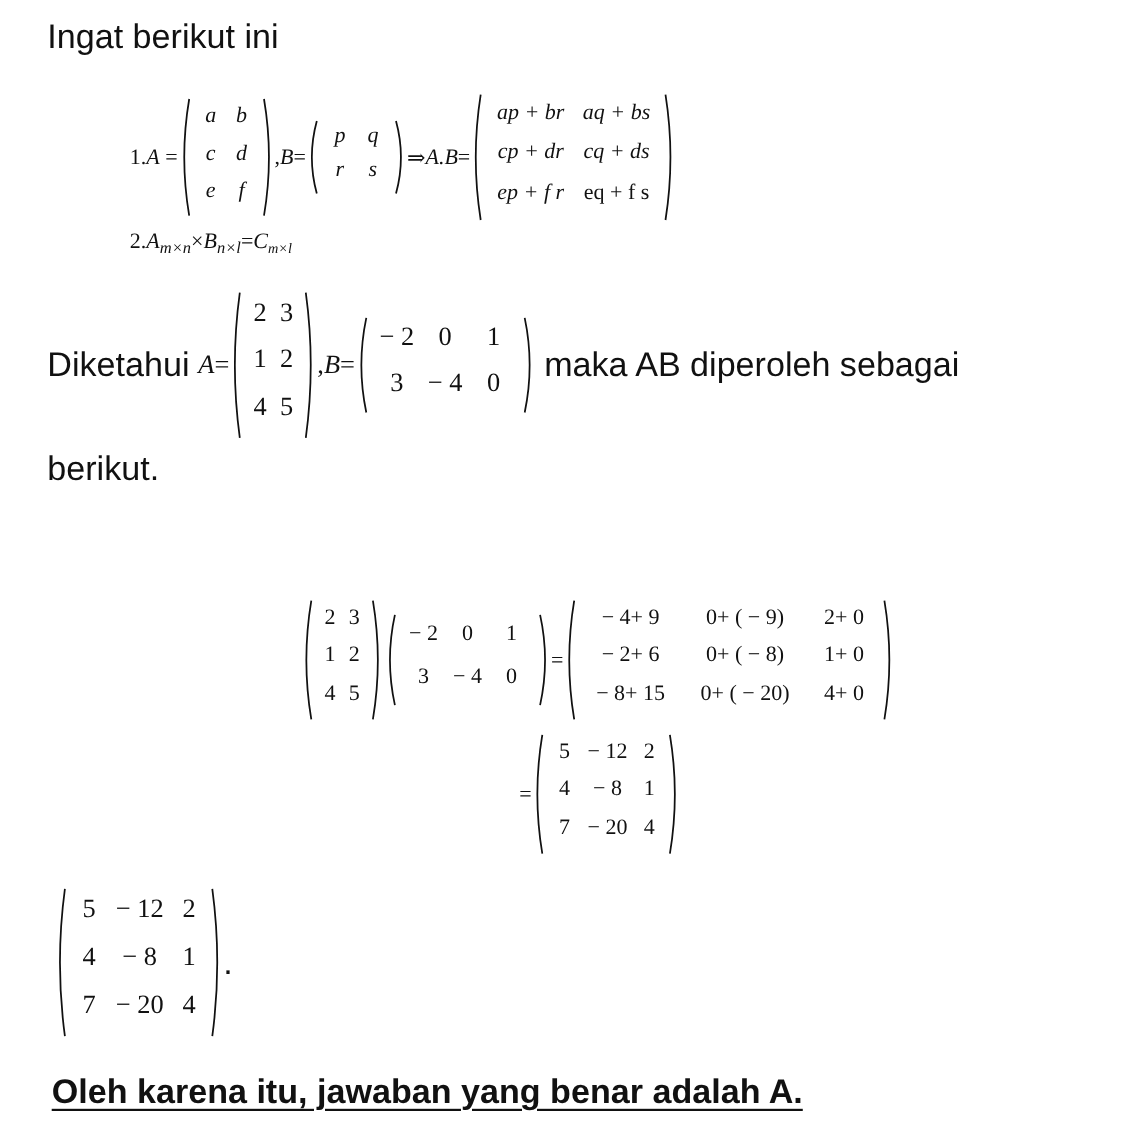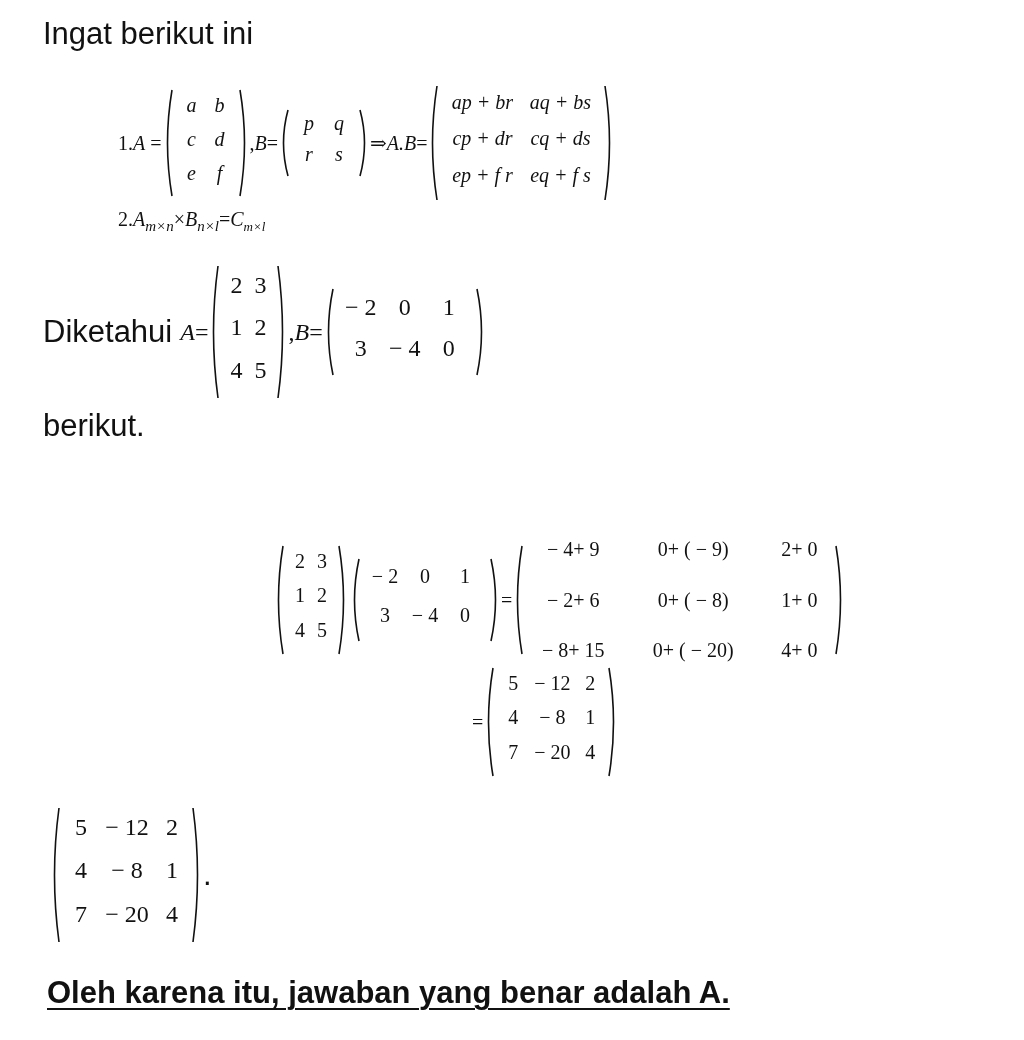--- a/index.html
+++ b/index.html
@@ -73,21 +73,21 @@
         <svg width="12" height="118" viewBox="0 0 12 118">
           <path d="M10 2 Q1 59 10 116" fill="none" stroke="#111" stroke-width="1.6"></path>
         </svg>
       </span>
       <div class="mgrid" style="grid-template-columns: repeat(2, 78px); grid-template-rows: repeat(3, 36.6667px); padding: 0px 4px;">
         <span style="white-space: pre; font-style: italic;">ap + br</span>
         <span style="white-space: pre; font-style: italic;">aq + bs</span>
         <span style="white-space: pre; font-style: italic;">cp + dr</span>
         <span style="white-space: pre; font-style: italic;">cq + ds</span>
         <span style="white-space: pre; font-style: italic; text-align: right;">ep + f r</span>
-        <span style="white-space: pre; font-style: italic;">eq + f s</span>
+        <span style="white-space: pre; ">eq + f s</span>
       </div>
       <span class="paren">
         <svg width="12" height="118" viewBox="0 0 12 118">
           <path d="M2 2 Q11 59 2 116" fill="none" stroke="#111" stroke-width="1.6"></path>
         </svg>
       </span>
     </span>
 </div>
 
 <div class="abs serif" style="left:118px;top:208px;font-size:20px;white-space:nowrap;">
@@ -134,20 +134,21 @@
         <span style="white-space: pre;">3</span>
         <span style="white-space: pre;">− 4</span>
         <span style="white-space: pre;">0</span>
       </div>
       <span class="paren">
         <svg width="12" height="90" viewBox="0 0 12 90">
           <path d="M2 2 Q11 45 2 88" fill="none" stroke="#111" stroke-width="1.6"></path>
         </svg>
       </span>
     </span>
+  <span class="sans" style="margin-left:8px;">maka AB diperoleh sebagai</span>
 </div>
 <div class="abs sans" style="left:43px;top:408px;">berikut.</div>
 
 <div class="abs row serif" style="left:273px;top:544px;height:112px;font-size:20px;">
   <span class="mat">
       <span class="paren">
         <svg width="12" height="112" viewBox="0 0 12 112">
           <path d="M10 2 Q1 56 10 110" fill="none" stroke="#111" stroke-width="1.6"></path>
         </svg>
       </span>
@@ -185,21 +186,21 @@
         </svg>
       </span>
     </span>
   <span>=</span>
   <span class="mat">
       <span class="paren">
         <svg width="12" height="112" viewBox="0 0 12 112">
           <path d="M10 2 Q1 56 10 110" fill="none" stroke="#111" stroke-width="1.6"></path>
         </svg>
       </span>
-      <div class="mgrid" style="grid-template-columns: 90px 118px 62px; grid-template-rows: repeat(3, 34.6667px); padding: 0px 4px; gap: 16px;">
+      <div class="mgrid" style="grid-template-columns: 90px 118px 62px; grid-template-rows: repeat(3, 34.6667px); padding: 0px 4px;">
         <span style="white-space: pre;">− 4+ 9</span>
         <span style="white-space: pre;">0+ ( − 9)</span>
         <span style="white-space: pre;">2+ 0</span>
         <span style="white-space: pre;">− 2+ 6</span>
         <span style="white-space: pre;">0+ ( − 8)</span>
         <span style="white-space: pre;">1+ 0</span>
         <span style="white-space: pre;">− 8+ 15</span>
         <span style="white-space: pre;">0+ ( − 20)</span>
         <span style="white-space: pre;">4+ 0</span>
       </div>

